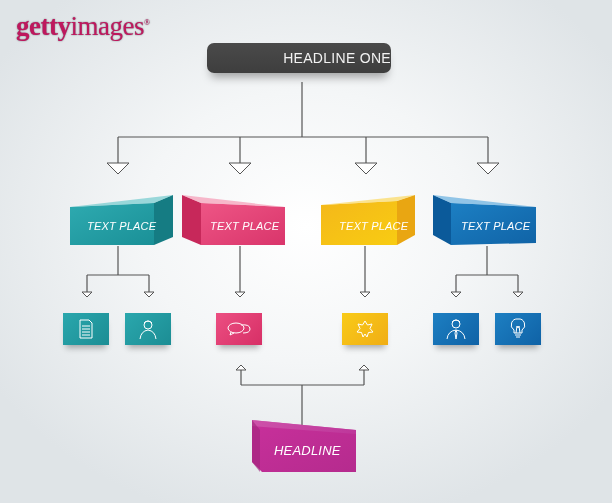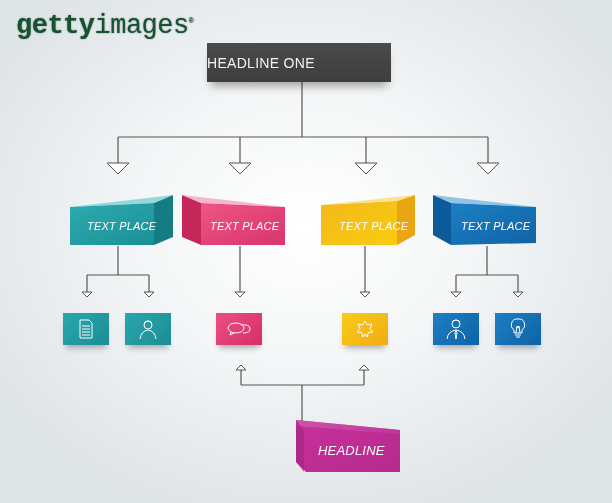--- a/index.html
+++ b/index.html
@@ -4,31 +4,32 @@
   <style>
     html, body { margin:0; padding:0; }
     body {
       width:612px; height:503px; position:relative; overflow:hidden;
       background: radial-gradient(ellipse 60% 60% at 50% 45%, #ffffff 0%, #f4f6f7 45%, #dfe4e7 100%);
       font-family: "Liberation Sans", sans-serif;
     }
     .abs { position:absolute; }
     .watermark {
       left:16px; top:11px; font-size:27px; letter-spacing:-0.5px;
-      color:#14532d; font-family:Liberation Mono, monospace;
+      color:#be185d; font-family:Liberation Serif, serif;
       text-shadow: 0 0 2px #9aa4aa, 0 0 1px #7d878c;
     }
     .watermark b { font-weight:bold; }
     .watermark span.light { font-weight:normal; }
     .headline-one {
-      left:207px; top:43px; width:184px; height:39px;
+      left:207px; top:43px; width:184px; height:30px;
       background: linear-gradient(#4a4a4a, #3e3e3e);
-      color:#f2f2f2; font-size:14px; display:flex; align-items:center; justify-content:flex-start;
+      color:#f2f2f2; font-size:14px; display:flex; align-items:center; justify-content:flex-end;
       box-shadow: 0 8px 10px -4px rgba(0,0,0,0.35);
       letter-spacing:0.3px;
+      border-radius:7px;
     }
     svg.lines { position:absolute; left:0; top:0; }
     .box3d { position:absolute; }
     .box3d .label {
       position:absolute; color:#fff; font-size:11px; white-space:nowrap;
       letter-spacing:0.2px;
       font-style:italic;
     }
     .tile {
       position:absolute; width:46px; height:32px;
@@ -208,21 +209,21 @@
   <svg width="16" height="22" viewBox="0 0 16 22">
     <g stroke="#fff" stroke-width="1" fill="none">
       <path d="M8 1 A6 6 0 0 1 12 12 V15 H4 V12 A6 6 0 0 1 8 1 Z"></path>
       <line x1="5" y1="17" x2="11" y2="17"></line>
       <line x1="6" y1="19" x2="10" y2="19"></line>
       <path d="M6 15 L7 8 L8 10 L9 8 L10 15"></path>
     </g>
   </svg>
 </div>
 
-<div class="box3d" style="left:252px;top:420px;width:104px;height:56px;margin-left:44px;">
+<div class="box3d" style="left:252px;top:420px;width:104px;height:56px;">
   <svg width="104" height="56">
     <defs>
       <linearGradient id="gm" x1="0" y1="0" x2="1" y2="1">
           <stop offset="0" stop-color="#c8309b"></stop>
           <stop offset="1" stop-color="#b52b8e"></stop>
         </linearGradient>
       <linearGradient id="gm2" x1="0" y1="0" x2="1" y2="0">
           <stop offset="0" stop-color="#d060b0"></stop>
           <stop offset="1" stop-color="#bf3a9e"></stop>
         </linearGradient>

